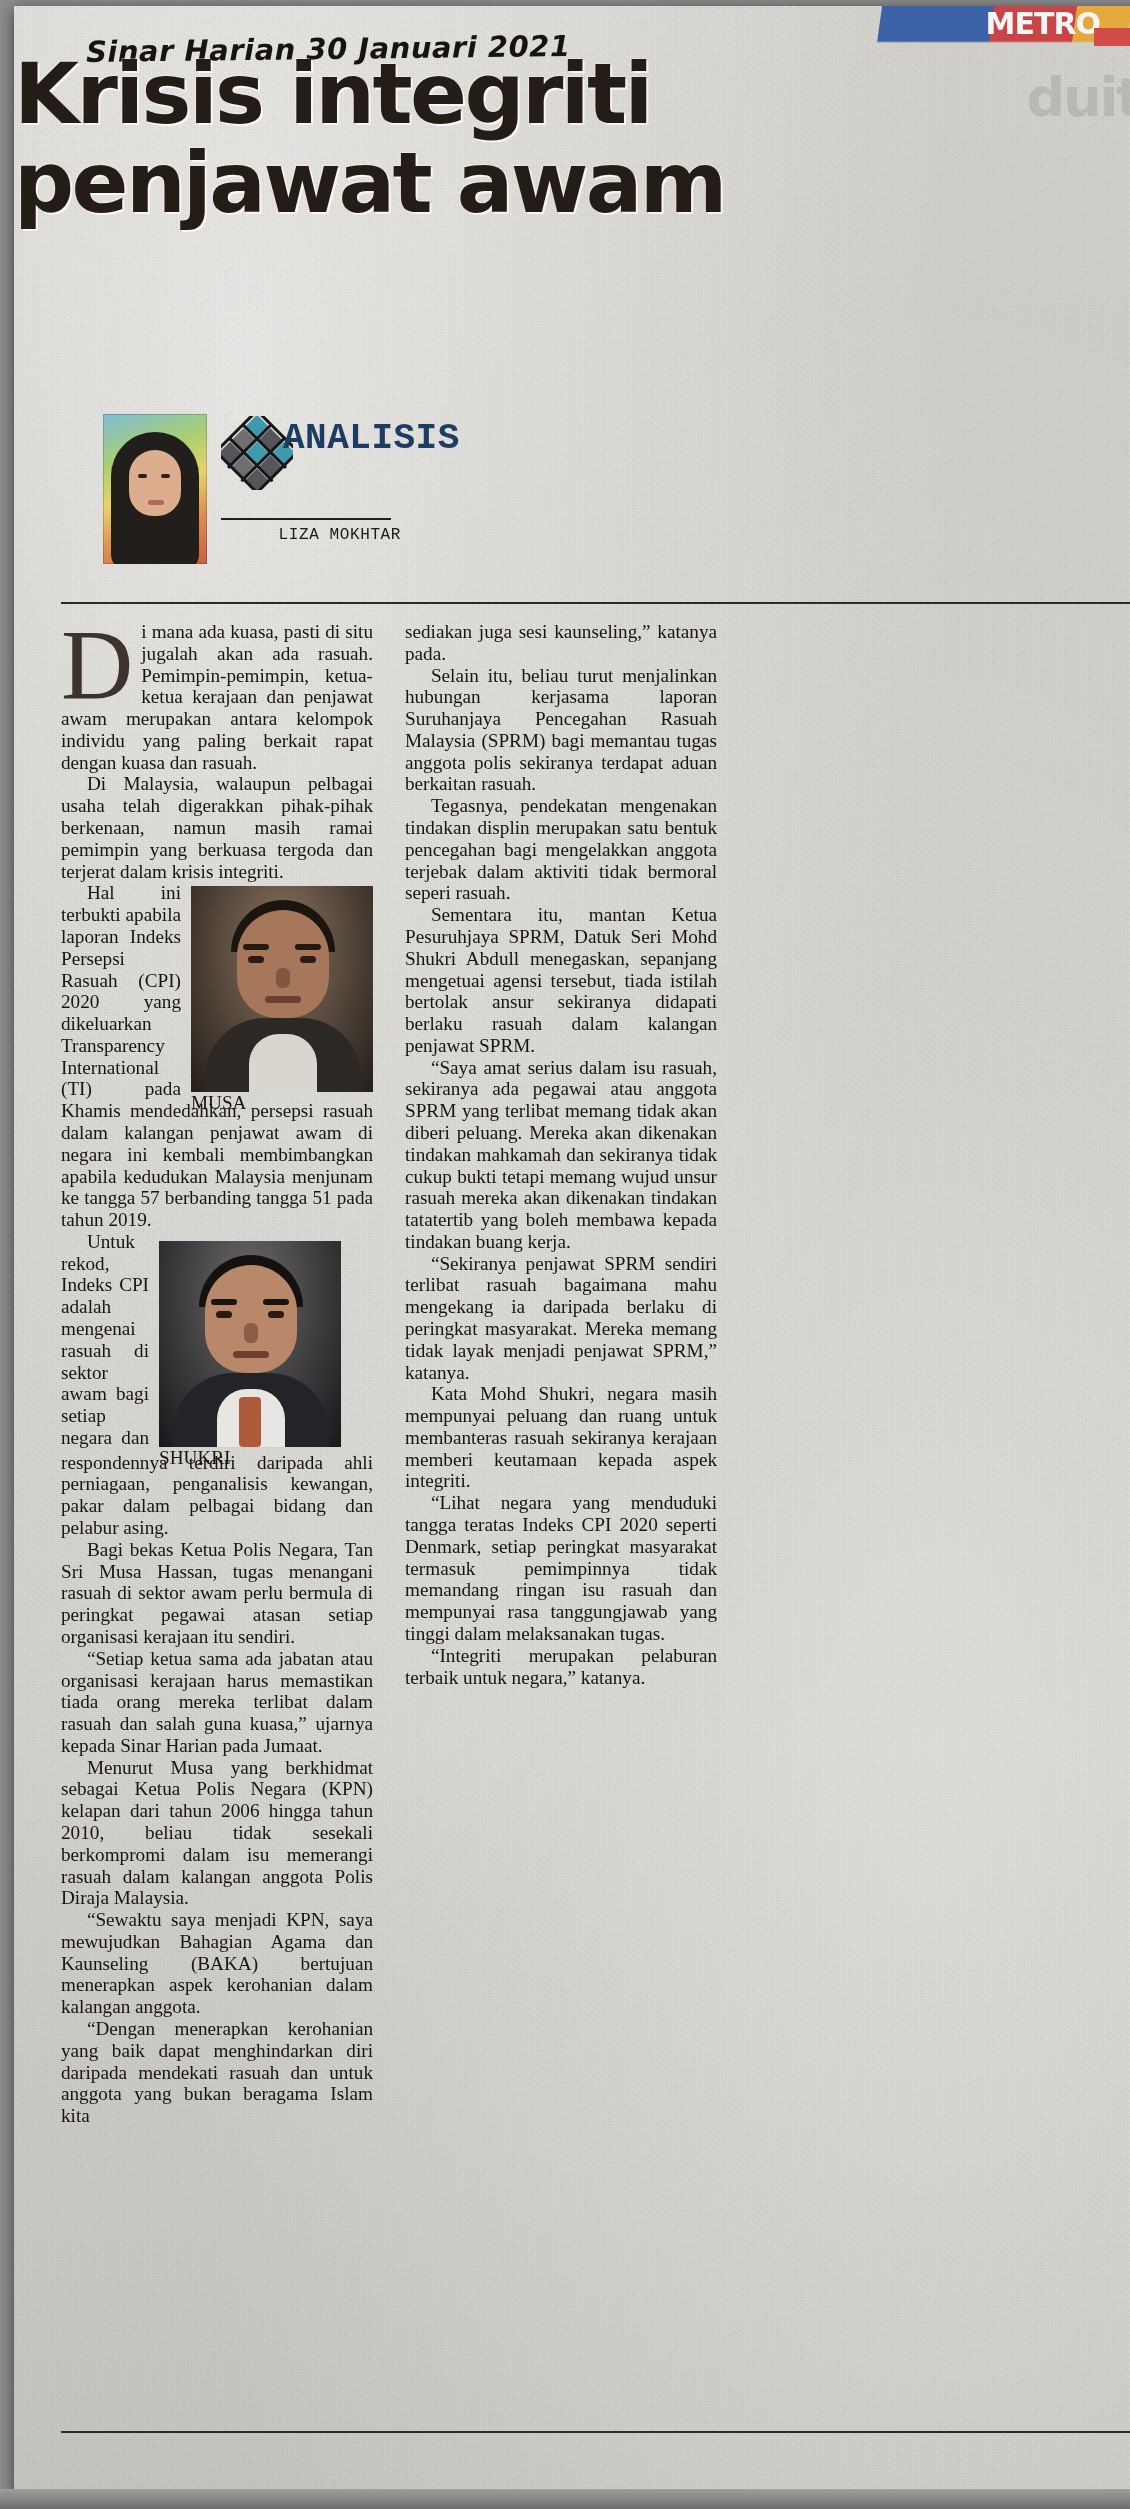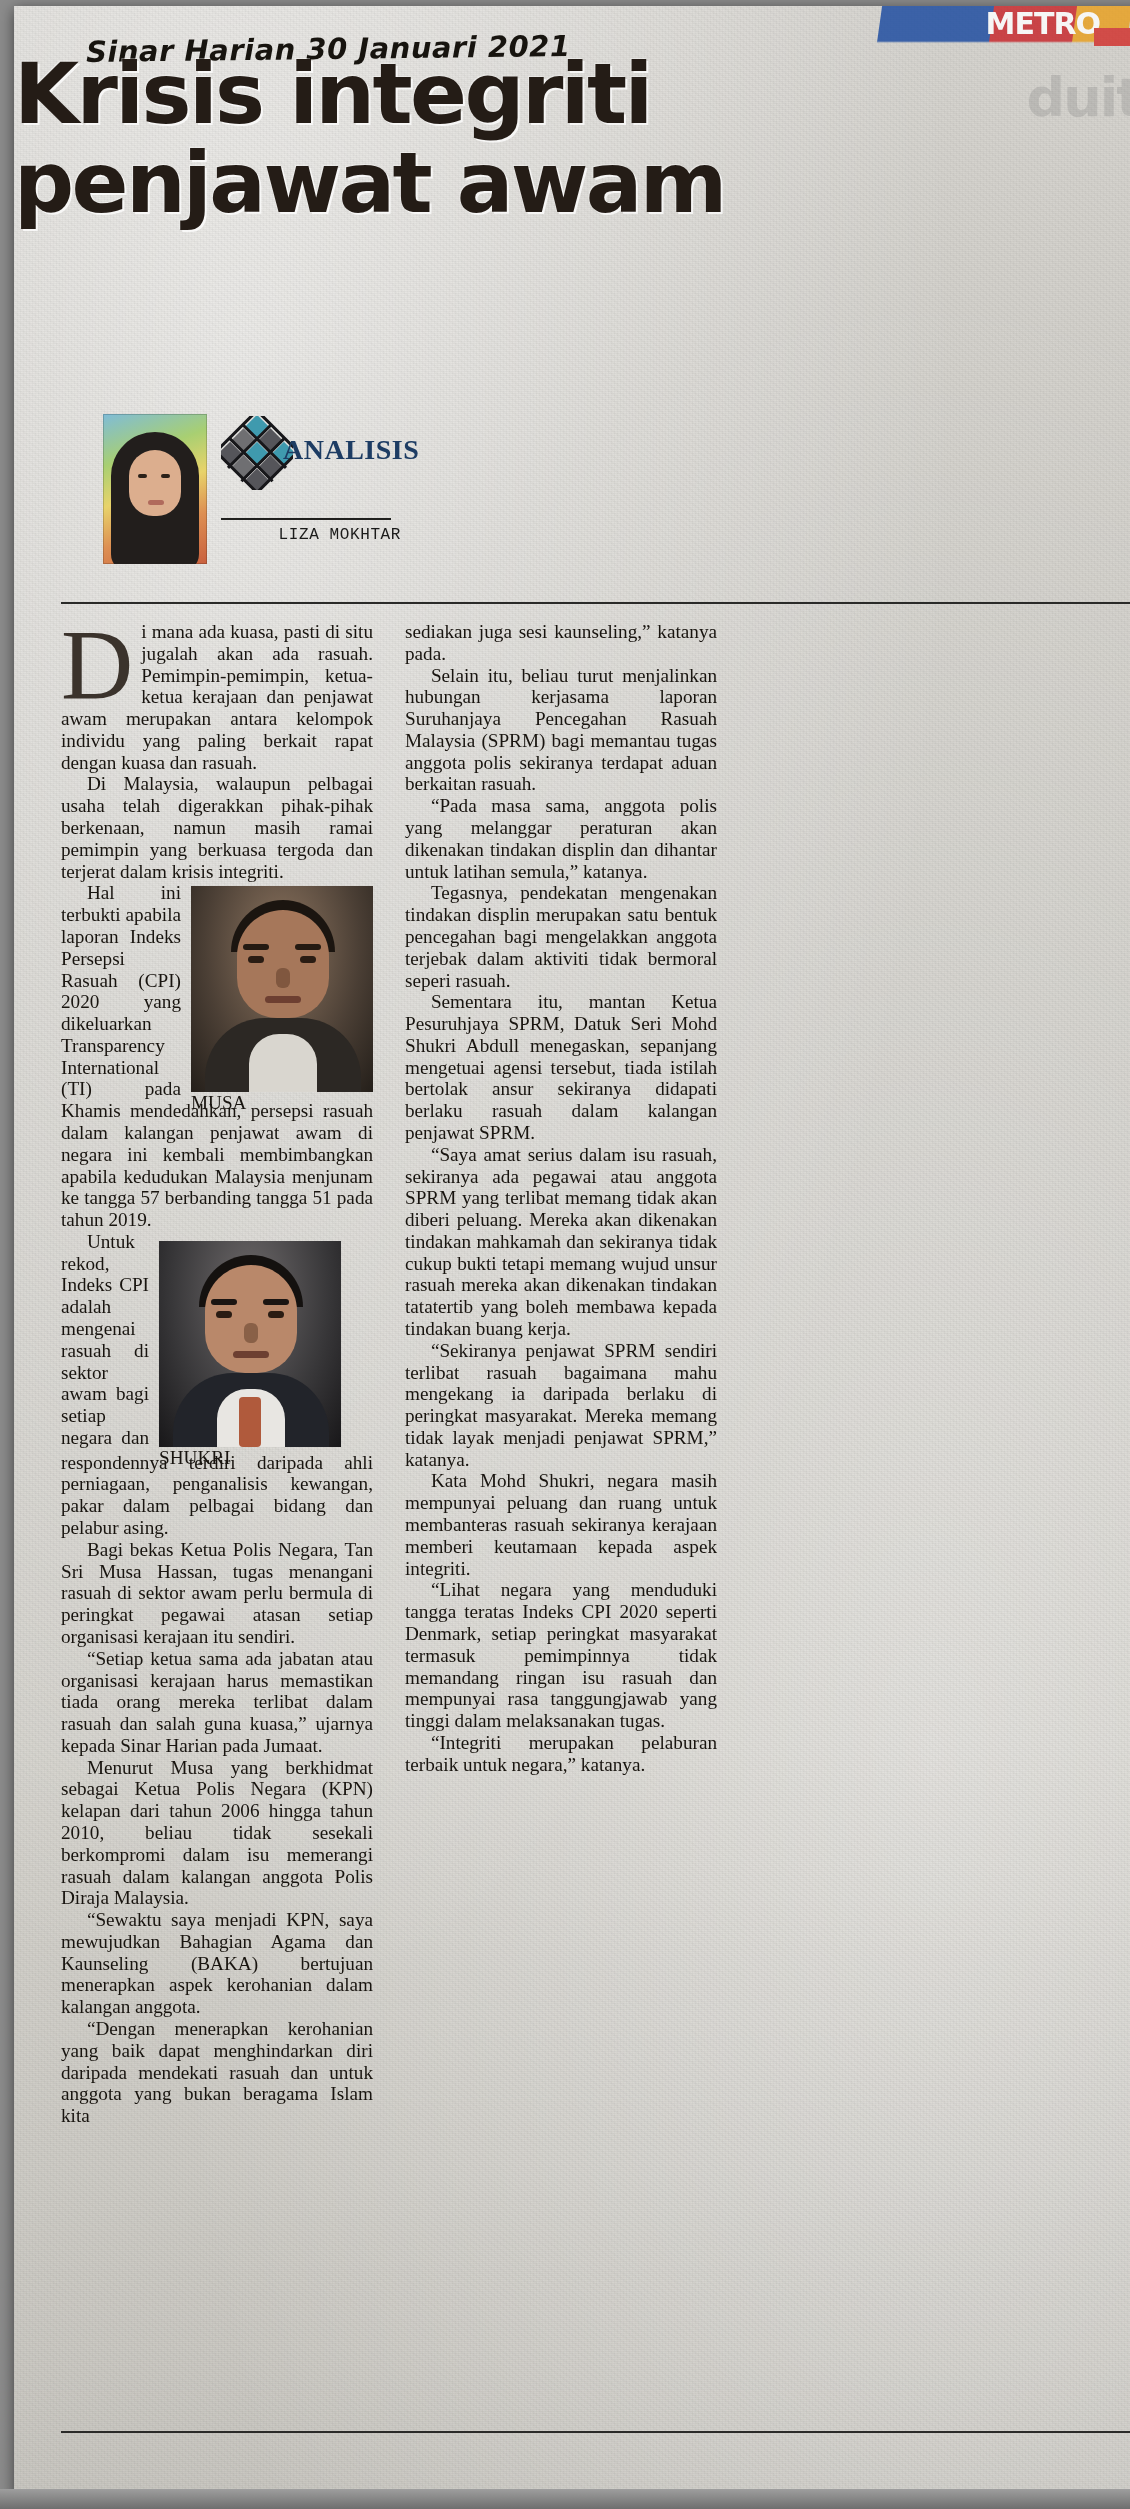--- a/index.html
+++ b/index.html
@@ -101,22 +101,22 @@
   .portrait .face{
     position:absolute;left:26px;top:36px;width:52px;height:66px;
     background:#dcae8e;border-radius:26px 26px 24px 24px;
   }
   .portrait .eye{position:absolute;width:9px;height:4px;background:#2b2119;border-radius:3px;top:60px;}
   .portrait .eye.l{left:35px;} .portrait .eye.r{left:58px;}
   .portrait .mouth{position:absolute;left:45px;top:86px;width:16px;height:5px;background:#b06a5c;border-radius:4px;}
 
   .logo{position:absolute;left:160px;top:10px;width:72px;height:74px;}
   .anword{
-    position:absolute;left:222px;top:28px;
-    font-family:Liberation Serif, serif;font-weight:700;font-size:28px;
+    position:absolute;left:222px;top:12px;
+    font-family:Liberation Mono, monospace;font-weight:700;font-size:36px;
     color:#1d3c63;letter-spacing:.5px;
   }
   .an-rule{position:absolute;left:160px;top:112px;width:170px;border-top:2px solid #20201e;}
   .byline{
     position:absolute;left:160px;top:120px;width:180px;text-align:right;
     font-family:Liberation Mono, monospace;font-size:16px;color:#1b1b1a;letter-spacing:.6px;
   }
 
   
   .cols{
@@ -288,21 +288,20 @@
           <p>Bagi bekas Ketua Polis Negara, Tan Sri Musa Hassan, tugas menangani rasuah di sektor awam perlu bermula di peringkat pegawai atasan setiap organisasi kerajaan itu sendiri.</p>
           <p>“Setiap ketua sama ada jabatan atau organisasi kerajaan harus memastikan tiada orang mereka terlibat dalam rasuah dan salah guna kuasa,” ujarnya kepada Sinar Harian pada Jumaat.</p>
           <p>Menurut Musa yang berkhidmat sebagai Ketua Polis Negara (KPN) kelapan dari tahun 2006 hingga tahun 2010, beliau tidak sesekali berkompromi dalam isu memerangi rasuah dalam kalangan anggota Polis Diraja Malaysia.</p>
           <p>“Sewaktu saya menjadi KPN, saya mewujudkan Bahagian Agama dan Kaunseling (BAKA) bertujuan menerapkan aspek kerohanian dalam kalangan anggota.</p>
           <p>“Dengan menerapkan kerohanian yang baik dapat menghindarkan diri daripada mendekati rasuah dan untuk anggota yang bukan beragama Islam kita</p>
         </div>
 
         <div class="col c2">
           <p class="noind">sediakan juga sesi kaunseling,” katanya pada.</p>
           <p>Selain itu, beliau turut menjalinkan hubungan kerjasama laporan Suruhanjaya Pencegahan Rasuah Malaysia (SPRM) bagi memantau tugas anggota polis sekiranya terdapat aduan berkaitan rasuah.</p>
-          <p>“Pada masa sama, anggota polis yang melanggar peraturan akan dikenakan tindakan displin dan dihantar untuk latihan semula,” katanya.</p>
           <p>Tegasnya, pendekatan mengenakan tindakan displin merupakan satu bentuk pencegahan bagi mengelakkan anggota terjebak dalam aktiviti tidak bermoral seperi rasuah.</p>
           <p>Sementara itu, mantan Ketua Pesuruhjaya SPRM, Datuk Seri Mohd Shukri Abdull menegaskan, sepanjang mengetuai agensi tersebut, tiada istilah bertolak ansur sekiranya didapati berlaku rasuah dalam kalangan penjawat SPRM.</p>
           <p>“Saya amat serius dalam isu rasuah, sekiranya ada pegawai atau anggota SPRM yang terlibat memang tidak akan diberi peluang. Mereka akan dikenakan tindakan mahkamah dan sekiranya tidak cukup bukti tetapi memang wujud unsur rasuah mereka akan dikenakan tindakan tatatertib yang boleh membawa kepada tindakan buang kerja.</p>
           <p>“Sekiranya penjawat SPRM sendiri terlibat rasuah bagaimana mahu mengekang ia daripada berlaku di peringkat masyarakat. Mereka memang tidak layak menjadi penjawat SPRM,” katanya.</p>
           <p>Kata Mohd Shukri, negara masih mempunyai peluang dan ruang untuk membanteras rasuah sekiranya kerajaan memberi keutamaan kepada aspek integriti.</p>
           <p>“Lihat negara yang menduduki tangga teratas Indeks CPI 2020 seperti Denmark, setiap peringkat masyarakat termasuk pemimpinnya tidak memandang ringan isu rasuah dan mempunyai rasa tanggungjawab yang tinggi dalam melaksanakan tugas.</p>
           <p>“Integriti merupakan pelaburan terbaik untuk negara,” katanya.</p>
         </div>
 
       </div>

